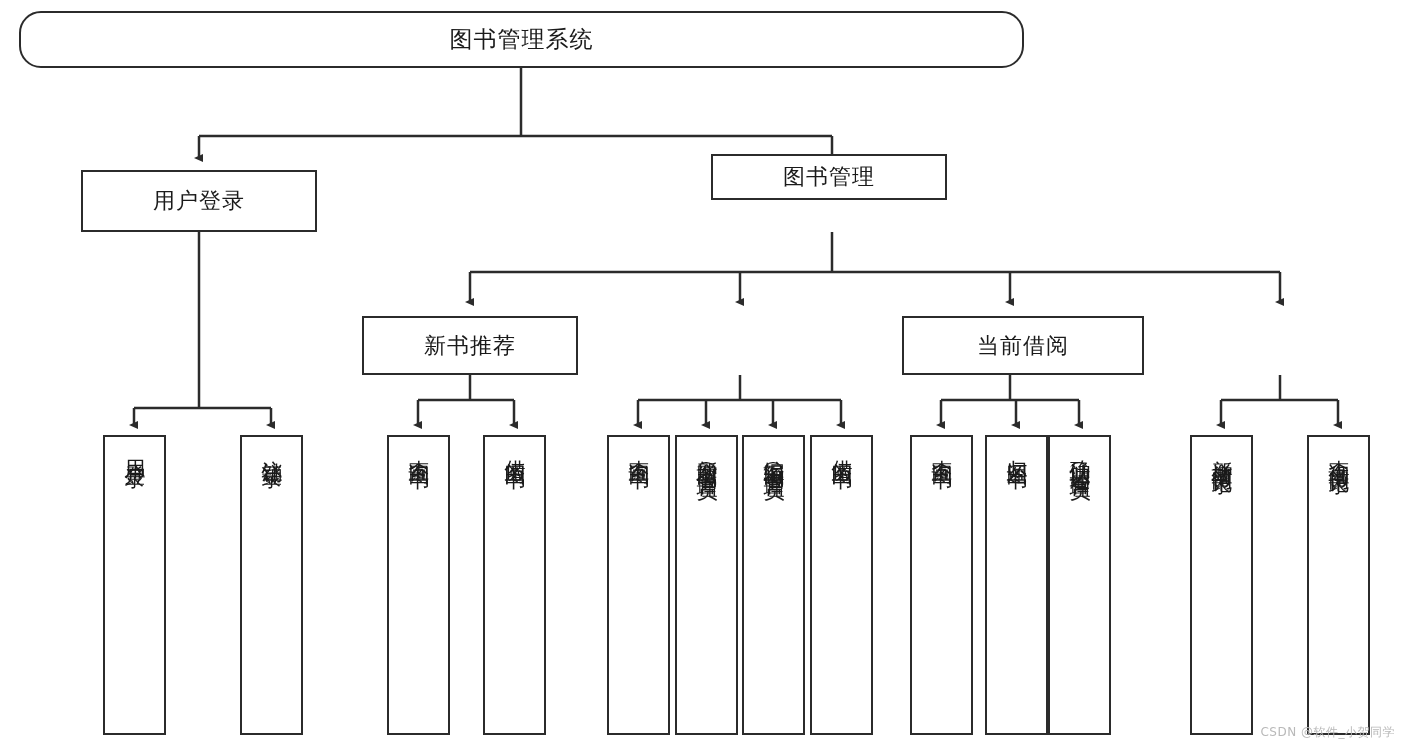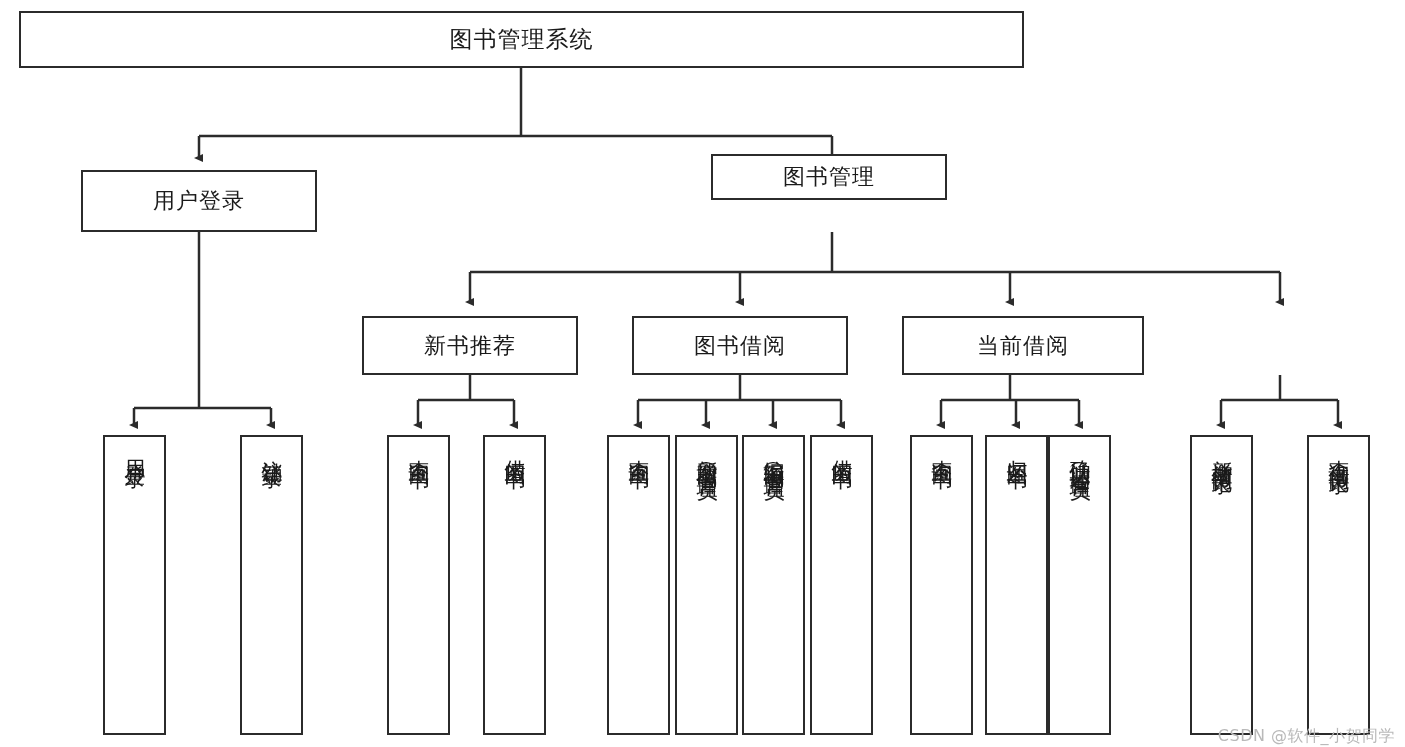--- a/index.html
+++ b/index.html
@@ -35,40 +35,41 @@
     align-items: center;
     justify-content: center;
     color: #1a1a1a;
   }
   .node.horizontal {
     font-size: 22px;
     letter-spacing: 1px;
   }
   .node.root {
     font-size: 23px;
+    border-radius: 22px;
   }
   .node.vertical {
     font-size: 21px;
     align-items: flex-start;
     justify-content: center;
     padding-top: 6px;
   }
   .vtext {
     writing-mode: vertical-rl;
     text-orientation: upright;
     line-height: 1.18;
     letter-spacing: 3px;
     white-space: nowrap;
     display: block;
   }
   .watermark {
     position: absolute;
     right: 10px;
-    bottom: 0;
-    font-size: 16px;
+    bottom: 6px;
+    font-size: 12px;
     color: #b9b9b9;
     letter-spacing: 0.5px;
     white-space: nowrap;
   }
 </style>
 </head>
 <body>
 
 <div id="canvas">
 
@@ -129,23 +130,20 @@
   <div class="node horizontal" style="left: 81px; top: 170px; width: 236px; height: 62px;">
     <span>用户登录</span>
   </div>
   <div class="node horizontal" style="left: 711px; top: 154px; width: 236px; height: 46px;">
     <span>图书管理</span>
   </div>
 
   <div class="node horizontal" style="left: 362px; top: 316px; width: 216px; height: 59px; font-family: Liberation Mono, monospace;">
     <span>新书推荐</span>
   </div>
-  <div class="node horizontal" style="left: 632px; top: 316px; width: 216px; height: 59px;">
-    <span>图书借阅</span>
-  </div>
   <div class="node horizontal" style="left: 902px; top: 316px; width: 242px; height: 59px;">
     <span>当前借阅</span>
   </div>
 
   <div class="node vertical" style="left: 103px; top: 435px; width: 63px; height: 300px;">
     <span class="vtext">用户登录</span>
   </div>
   <div class="node vertical" style="left: 240px; top: 435px; width: 63px; height: 300px;">
     <span class="vtext">注销登录</span>
   </div>

